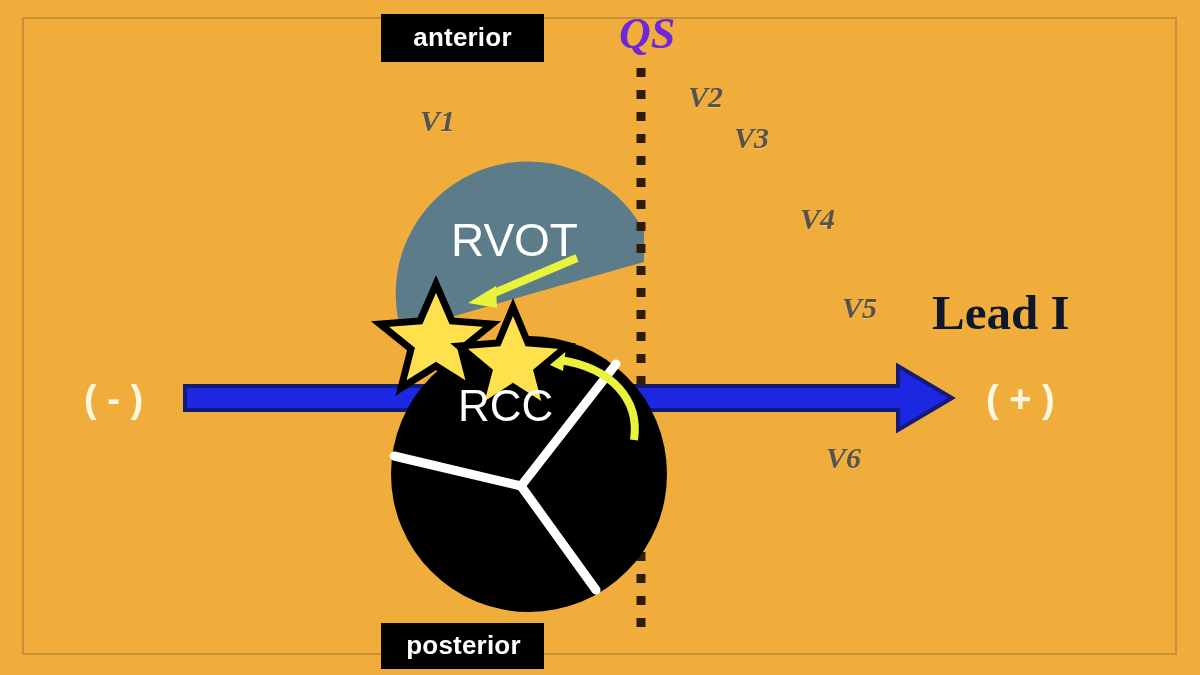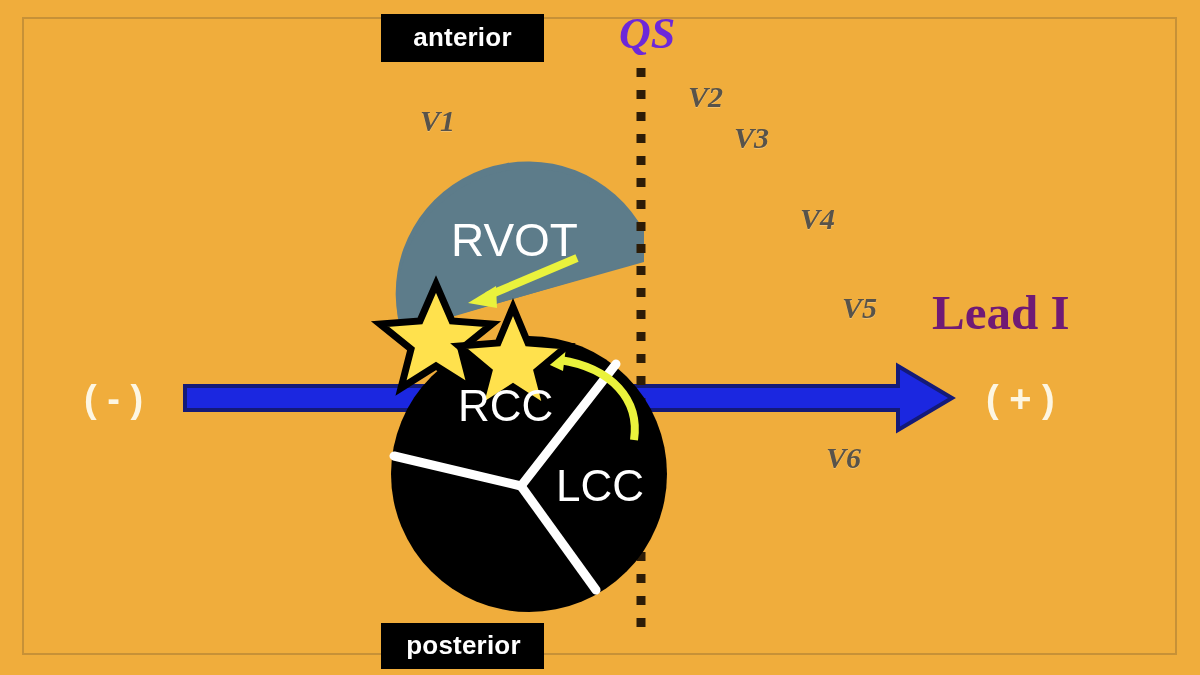--- a/index.html
+++ b/index.html
@@ -74,21 +74,21 @@
     font-weight: bold;
     font-size: 44px;
     white-space: nowrap;
   }
 
   
   #lead-label {
     position: absolute;
     left: 932px;
     top: 284px;
-    color: #701a75;
+    color: #0f172a;
     font-family: "Liberation Serif", serif;
     font-weight: bold;
     font-size: 49px;
     white-space: nowrap;
   }
 
   
   .polarity {
     position: absolute;
     color: #fdf6e2;
@@ -189,21 +189,20 @@
   <div id="lead-label">Lead I</div>
 
   <div class="polarity" id="polarity-neg">( - )</div>
 
   <div class="polarity" id="polarity-pos">( + )</div>
 
   <div class="struct-label" id="label-rvot">RVOT</div>
 
   <div class="struct-label" id="label-rcc">RCC</div>
 
-  <div class="struct-label" id="label-lcc">LCC</div>
 
 
   <div id="vlead-host">
       <div class="vlead" style="left: 420px; top: 104px;">V1</div>
       <div class="vlead" style="left: 688px; top: 80px; font-style: italic;">V2</div>
       <div class="vlead" style="left: 734px; top: 121px;">V3</div>
       <div class="vlead" style="left: 787px; top: 202px; margin-left: 13px;">V4</div>
       <div class="vlead" style="left: 818px; top: 291px; margin-left: 24px;">V5</div>
       <div class="vlead" style="left: 826px; top: 441px;">V6</div>
     </div>

